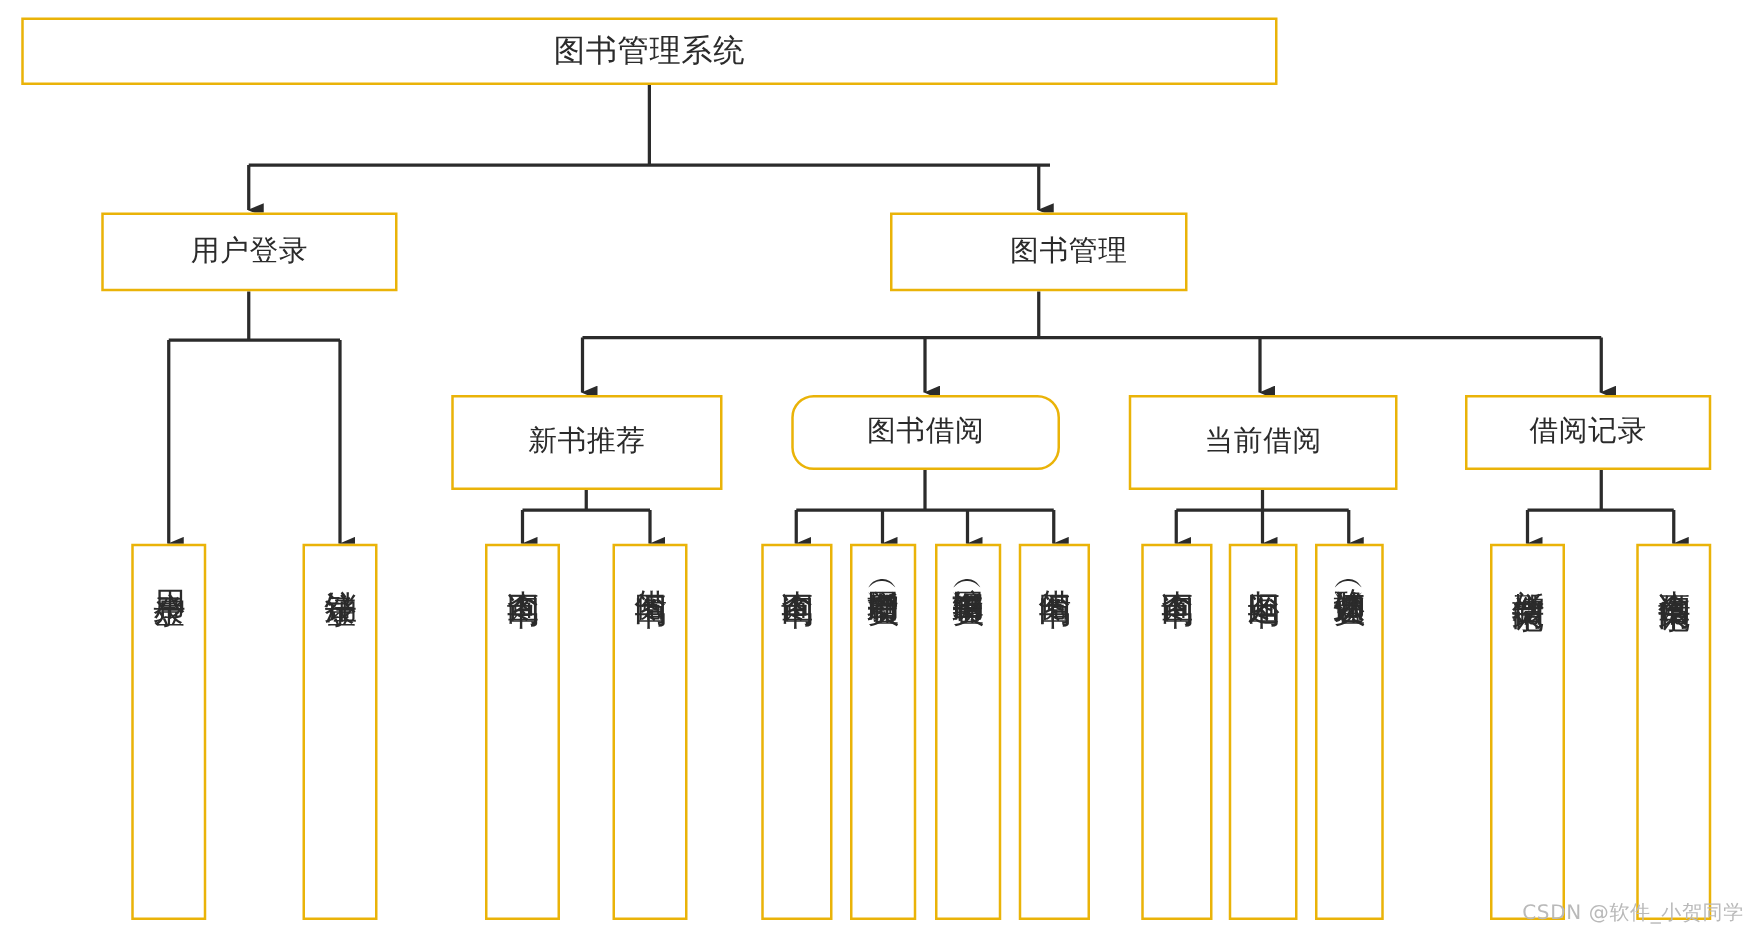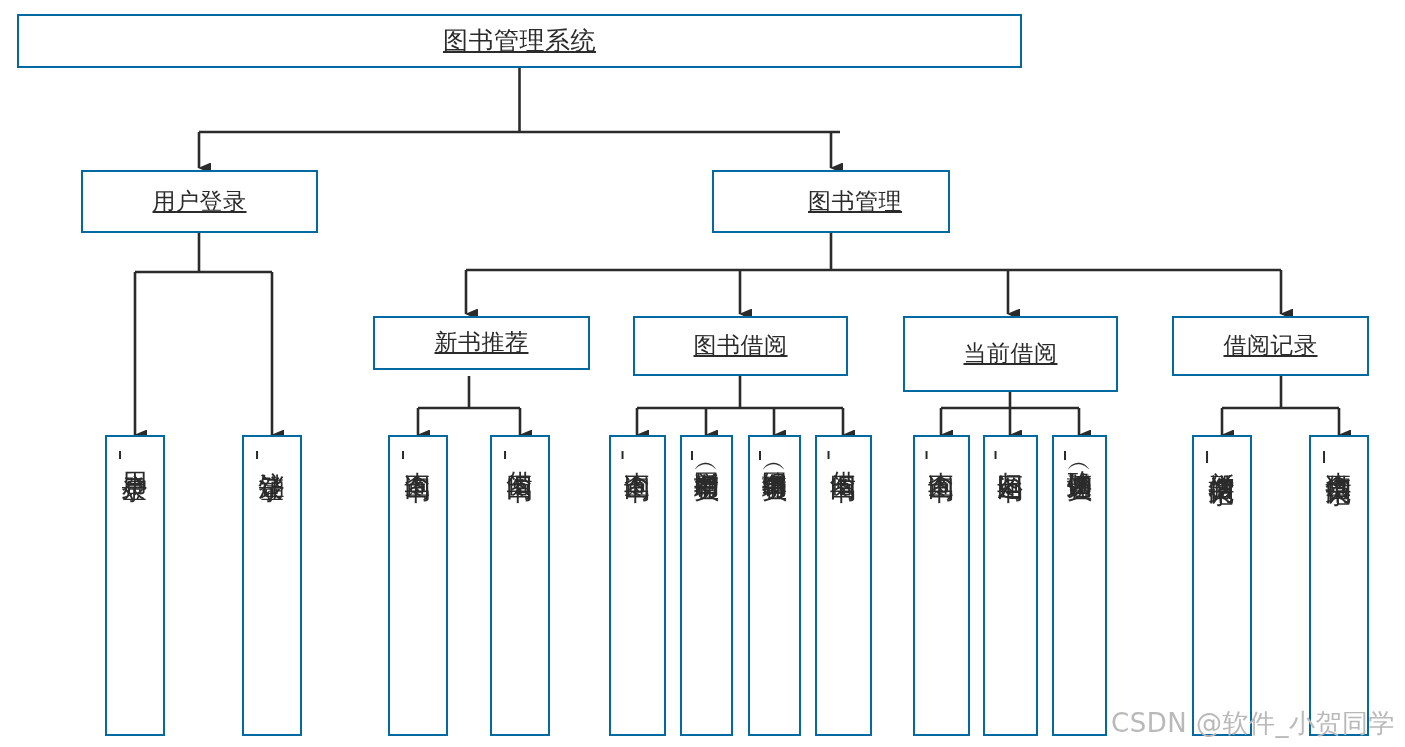--- a/index.html
+++ b/index.html
@@ -23,26 +23,25 @@
     left: 0;
     top: 0;
     width: 1405px;
     height: 747px;
     pointer-events: none;
   }
   .node {
     position: absolute;
     box-sizing: border-box;
     background: #ffffff;
-    border: 2px solid #0369a1;
+    border: 2px solid #eab308;
     display: flex;
     align-items: center;
     justify-content: center;
     color: #2b2b2b;
-    text-decoration: underline;
   }
   .node-h {
     font-size: 23px;
     line-height: 1.2;
     letter-spacing: 0.5px;
     white-space: nowrap;
   }
   .node-root {
     font-size: 25px;
   }
@@ -62,21 +61,21 @@
     color: #2b2b2b;
   }
   .node-v.tall-text .vtext {
     font-size: 25px;
     letter-spacing: 1px;
   }
   .watermark {
     position: absolute;
     right: 10px;
     bottom: 6px;
-    font-size: 26px;
+    font-size: 16px;
     color: #b9b9b9;
     white-space: nowrap;
     letter-spacing: 0.5px;
   }
 </style>
 </head>
 <body>
 
 <div id="diagram-root">
 
@@ -129,23 +128,23 @@
       <path d="M 1339 408 L 1339 435" marker-end="url(#arrowHead)"></path>
     </g>
   </svg>
 
   <div class="node node-h node-root" style="left:17px; top:14px; width:1005px; height:54px;">图书管理系统</div>
 
   <div class="node node-h" style="left:81px; top:170px; width:237px; height:63px;">用户登录</div>
 
   <div class="node node-h" style="left:712px; top:170px; width:238px; height:63px;padding-left:48px;">图书管理</div>
 
-  <div class="node node-h" style="left:373px; top:316px; width:217px; height:54px;">新书推荐</div>
-
-  <div class="node node-h" style="left:633px; top:316px; width:215px; height:60px;">图书借阅</div>
+  <div class="node node-h" style="left:361px; top:316px; width:217px; height:76px;">新书推荐</div>
+
+  <div class="node node-h" style="left:633px; top:316px; width:215px; height:60px;border-radius:18px;">图书借阅</div>
 
   <div class="node node-h" style="left:903px; top:316px; width:215px; height:76px;">当前借阅</div>
 
   <div class="node node-h" style="left:1172px; top:316px; width:197px; height:60px;">借阅记录</div>
 
   <div class="node node-v" style="left:105px; top:435px; width:60px; height:301px;">
     <span class="vtext">用户登录</span>
   </div>
 
   <div class="node node-v" style="left:242px; top:435px; width:60px; height:301px;">

